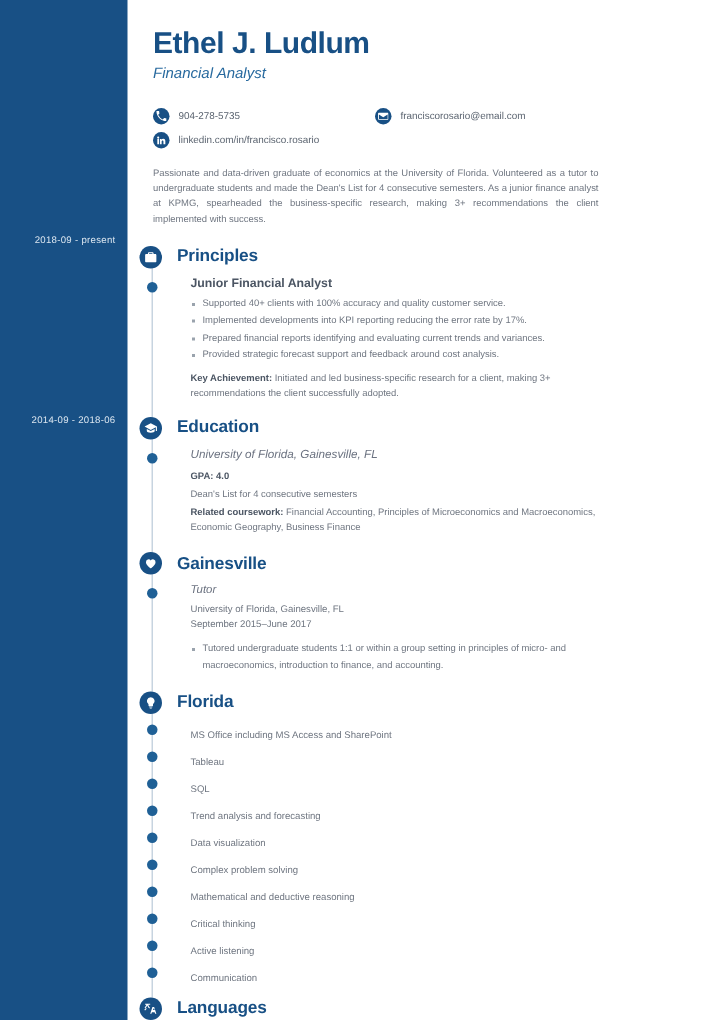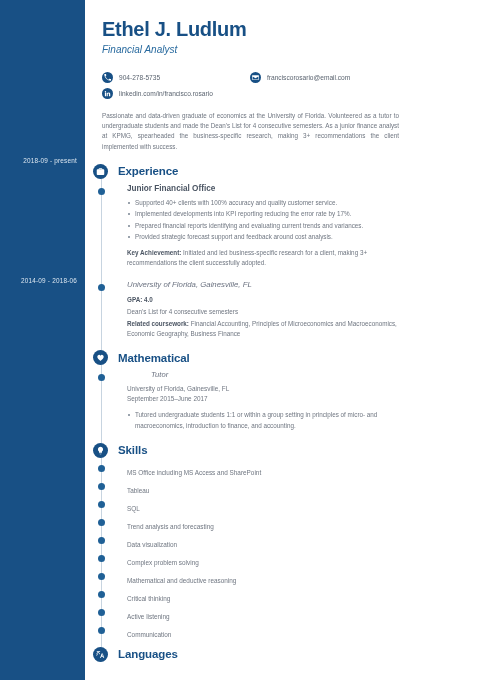--- a/index.html
+++ b/index.html
@@ -66,21 +66,21 @@
   }
 
   .timeline { position:absolute; left:-1.5px; top:0; bottom:0; width:1px; background:#c7d4e0; }
 
   .entry { position:relative; padding-left:25px; padding-top:2px; }
   .dot {
     position:absolute; left:-4.5px; top:6px; width:7px; height:7px;
     border-radius:50%; background:#1f6096; z-index:2;
   }
   .role { font-size:8.2px; font-weight:bold; color:#4b5563; margin-bottom:5px; }
-  .role-italic { font-size:7.6px; font-style:italic; color:#6b7280; font-weight:normal; margin-bottom:5px;margin-left:24px; }
+  .role-italic { font-size:7.6px; font-style:italic; color:#6b7280; font-weight:normal; margin-bottom:5px; }
   .org { font-size:7.8px; font-style:italic; color:#6b7280; margin-bottom:6px; }
   .org-small { font-size:6.4px; color:#6f7681; line-height:1.55; margin-bottom:6px; }
 
   ul.bullets { list-style:none; margin:0 0 6px 0; }
   ul.bullets li {
     position:relative; padding-left:8px; font-size:6.3px; line-height:1.65; color:#6f7681;
     margin-bottom:1px;
   }
   ul.bullets li:before {
     content:""; position:absolute; left:1px; top:4px;
@@ -149,57 +149,65 @@
     <div class="summary">Passionate and data-driven graduate of economics at the University of Florida. Volunteered as a tutor to undergraduate students and made the Dean's List for 4 consecutive semesters. As a junior finance analyst at KPMG, spearheaded the business-specific research, making 3+ recommendations the client implemented with success.</div>
 
     <div class="section">
       <div class="timeline"></div>
       <div class="sec-head">
         <span class="sec-ico">
           <svg viewBox="0 0 24 24">
               <path d="M9 3h6c1.1 0 2 .9 2 2v1h3c1.1 0 2 .9 2 2v11c0 1.1-.9 2-2 2H4c-1.1 0-2-.9-2-2V8c0-1.1.9-2 2-2h3V5c0-1.1.9-2 2-2zm0 3h6V5H9v1z"></path>
             </svg>
         </span>
-        <span class="sec-title">Experience</span>
+        <span class="sec-title">Principles</span>
       </div>
       <div class="entry">
         <span class="dot"></span>
-        <div class="role">Junior Financial Office</div>
+        <div class="role">Junior Financial Analyst</div>
         <ul class="bullets">
           <li>Supported 40+ clients with 100% accuracy and quality customer service.</li>
           <li>Implemented developments into KPI reporting reducing the error rate by 17%.</li>
           <li>Prepared financial reports identifying and evaluating current trends and variances.</li>
           <li>Provided strategic forecast support and feedback around cost analysis.</li>
         </ul>
         <div class="achv"><b>Key Achievement:</b><span> Initiated and led business-specific research for a client, making 3+ recommendations the client successfully adopted.</span></div>
       </div>
       <div class="spacer9"></div>
     </div>
 
     <div class="section">
       <div class="timeline"></div>
+      <div class="sec-head">
+        <span class="sec-ico">
+          <svg viewBox="0 0 24 24">
+              <path d="M12 3L1 9l11 6 9-4.9V17h2V9L12 3zM5 13.2V17c0 1.7 3.1 3 7 3s7-1.3 7-3v-3.8l-7 3.8-7-3.8z"></path>
+            </svg>
+        </span>
+        <span class="sec-title">Education</span>
+      </div>
       <div class="entry">
         <span class="dot"></span>
         <div class="org">University of Florida, Gainesville, FL</div>
         <div class="kv"><b>GPA: 4.0</b></div>
         <div class="kv">Dean's List for 4 consecutive semesters</div>
         <div class="kv"><b>Related coursework:</b><span> Financial Accounting, Principles of Microeconomics and Macroeconomics, Economic Geography, Business Finance</span></div>
       </div>
       <div class="spacer9"></div>
     </div>
 
     <div class="section">
       <div class="timeline"></div>
       <div class="sec-head">
         <span class="sec-ico">
           <svg viewBox="0 0 24 24">
               <path d="M12 21s-8.5-5.4-8.5-11A4.6 4.6 0 0112 7.2 4.6 4.6 0 0120.5 10c0 5.6-8.5 11-8.5 11z"></path>
             </svg>
         </span>
-        <span class="sec-title">Mathematical</span>
+        <span class="sec-title">Gainesville</span>
       </div>
       <div class="entry">
         <span class="dot"></span>
         <div class="role-italic">Tutor</div>
         <div class="org-small">
           <span>University of Florida, Gainesville, FL</span><br>
           <span>September 2015–June 2017</span>
         </div>
         <ul class="bullets">
           <li>Tutored undergraduate students 1:1 or within a group setting in principles of micro- and macroeconomics, introduction to finance, and accounting.</li>
@@ -209,21 +217,21 @@
     </div>
 
     <div class="section">
       <div class="timeline"></div>
       <div class="sec-head">
         <span class="sec-ico">
           <svg viewBox="0 0 24 24">
               <path d="M12 2a7 7 0 00-4 12.7V17c0 .6.4 1 1 1h6c.6 0 1-.4 1-1v-2.3A7 7 0 0012 2zM9.5 19h5c.3 0 .5.2.5.5s-.2.5-.5.5h-5c-.3 0-.5-.2-.5-.5s.2-.5.5-.5zm1 2h3c.3 0 .5.2.5.5s-.2.5-.5.5h-3c-.3 0-.5-.2-.5-.5s.2-.5.5-.5z"></path>
             </svg>
         </span>
-        <span class="sec-title">Skills</span>
+        <span class="sec-title">Florida</span>
       </div>
       <div class="skill-row"><span class="dot"></span><span class="skill-txt">MS Office including MS Access and SharePoint</span></div>
       <div class="skill-row"><span class="dot"></span><span class="skill-txt">Tableau</span></div>
       <div class="skill-row"><span class="dot"></span><span class="skill-txt">SQL</span></div>
       <div class="skill-row"><span class="dot"></span><span class="skill-txt">Trend analysis and forecasting</span></div>
       <div class="skill-row"><span class="dot"></span><span class="skill-txt">Data visualization</span></div>
       <div class="skill-row"><span class="dot"></span><span class="skill-txt">Complex problem solving</span></div>
       <div class="skill-row"><span class="dot"></span><span class="skill-txt">Mathematical and deductive reasoning</span></div>
       <div class="skill-row"><span class="dot"></span><span class="skill-txt">Critical thinking</span></div>
       <div class="skill-row"><span class="dot"></span><span class="skill-txt">Active listening</span></div>

